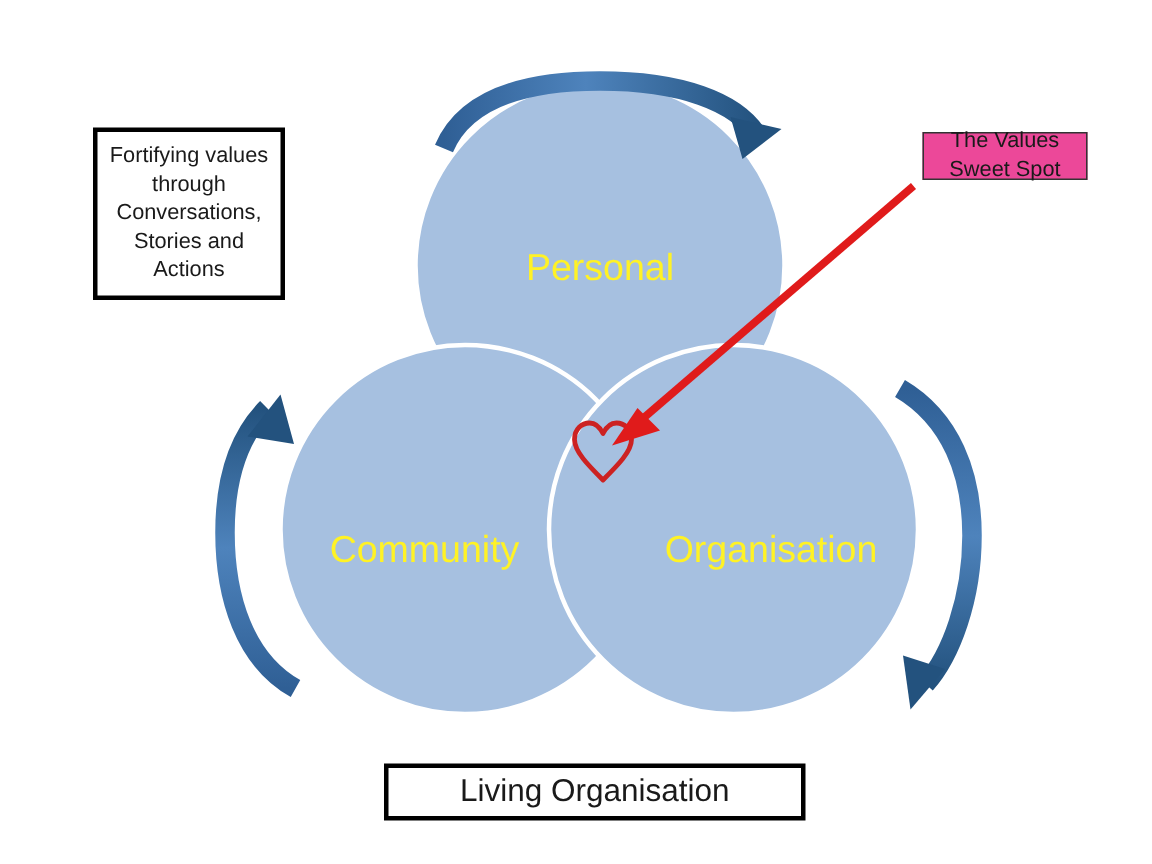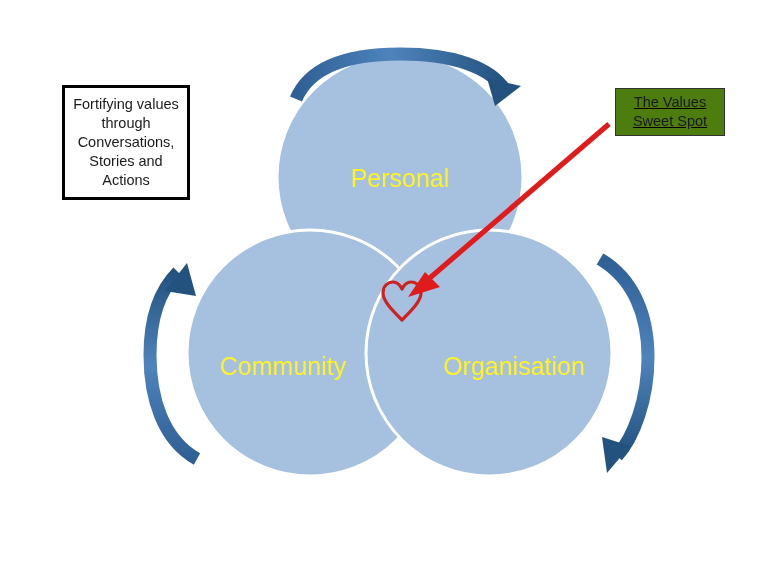--- a/index.html
+++ b/index.html
@@ -63,29 +63,28 @@
     color: #1a1a1a;
     text-align: center;
   }
 
   
   .callout-box {
     position: absolute;
     left: 615px;
     top: 88px;
     width: 110px;
-    height: 48px;
+    height: 32px;
     border: 1.5px solid #333333;
-    background: #4d7c0f;
+    background: #ec4899;
     box-sizing: border-box;
     display: flex;
     align-items: center;
     justify-content: center;
     padding: 2px 4px;
-    text-decoration: underline;
   }
   .callout-box .callout-text {
     font-size: 14.5px;
     line-height: 1.3;
     color: #1a1a1a;
     text-align: center;
   }
 
   
   .bottom-box {
@@ -195,14 +194,17 @@
 
 
   <div class="note-box">
     <span class="note-text">Fortifying values through Conversations, Stories and Actions</span>
   </div>
 
   <div class="callout-box">
     <span class="callout-text">The Values Sweet Spot</span>
   </div>
 
+  <div class="bottom-box">
+    <span class="bottom-text">Living Organisation</span>
+  </div>
 
 </div>
 
 </body></html>

